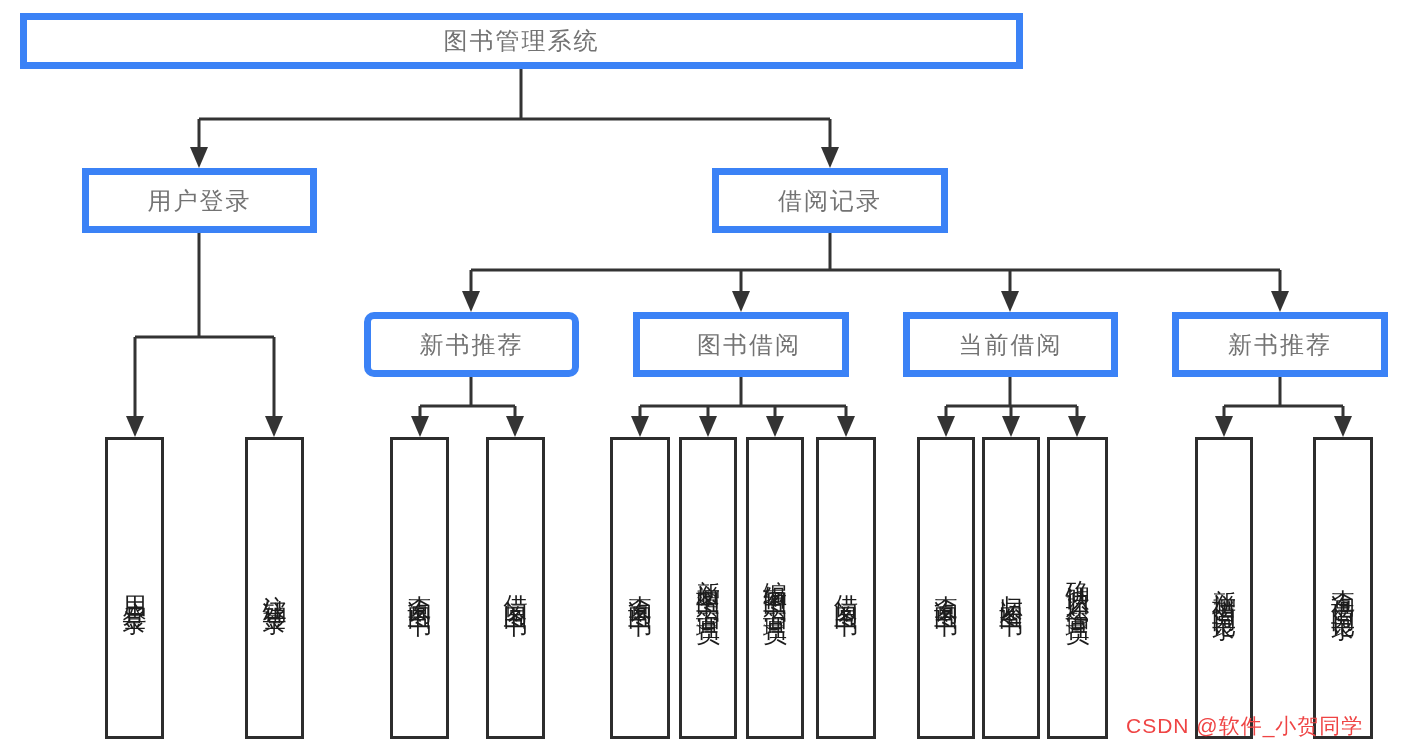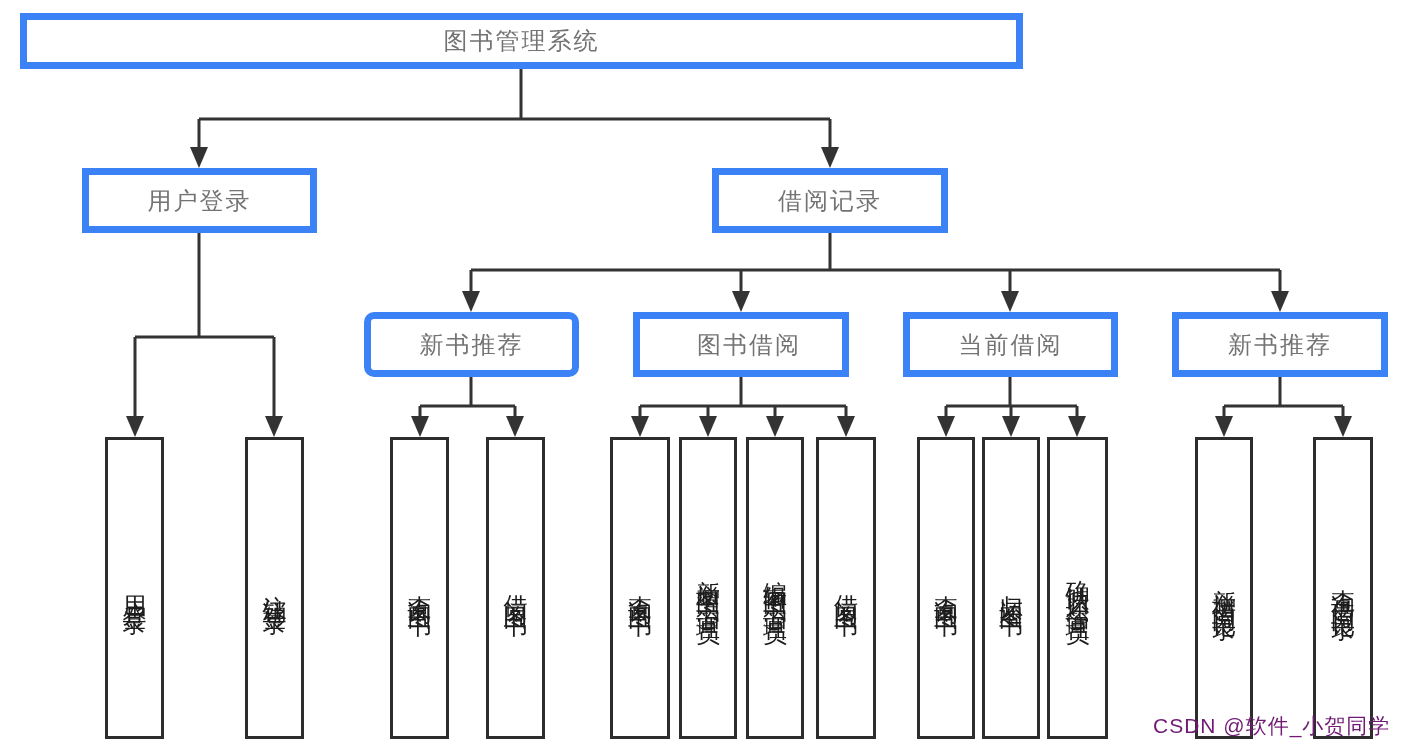--- a/index.html
+++ b/index.html
@@ -69,24 +69,24 @@
   #l-addbook   { left: 679px; width: 58px; }
   #l-editbook  { left: 746px; width: 58px; }
   #l-borrow2   { left: 816px; width: 60px; }
   #l-query3    { left: 917px; width: 58px; }
   #l-return    { left: 982px; width: 58px; }
   #l-confirm   { left: 1047px; width: 61px; }
   #l-addrec    { left: 1195px; width: 58px; }
   #l-queryrec  { left: 1313px; width: 60px; }
   .watermark {
     position: absolute;
-    left: 1153px;
+    left: 1126px;
     top: 712px;
     font-size: 21px;
-    color: #701a75;
+    color: #ef4444;
     letter-spacing: 1px;
     white-space: nowrap;
   }
 </style>
 </head>
 <body>
 
 <div class="diagram">
 
   <svg class="wires" width="1405" height="747" viewBox="0 0 1405 747" xmlns="http://www.w3.org/2000/svg">

